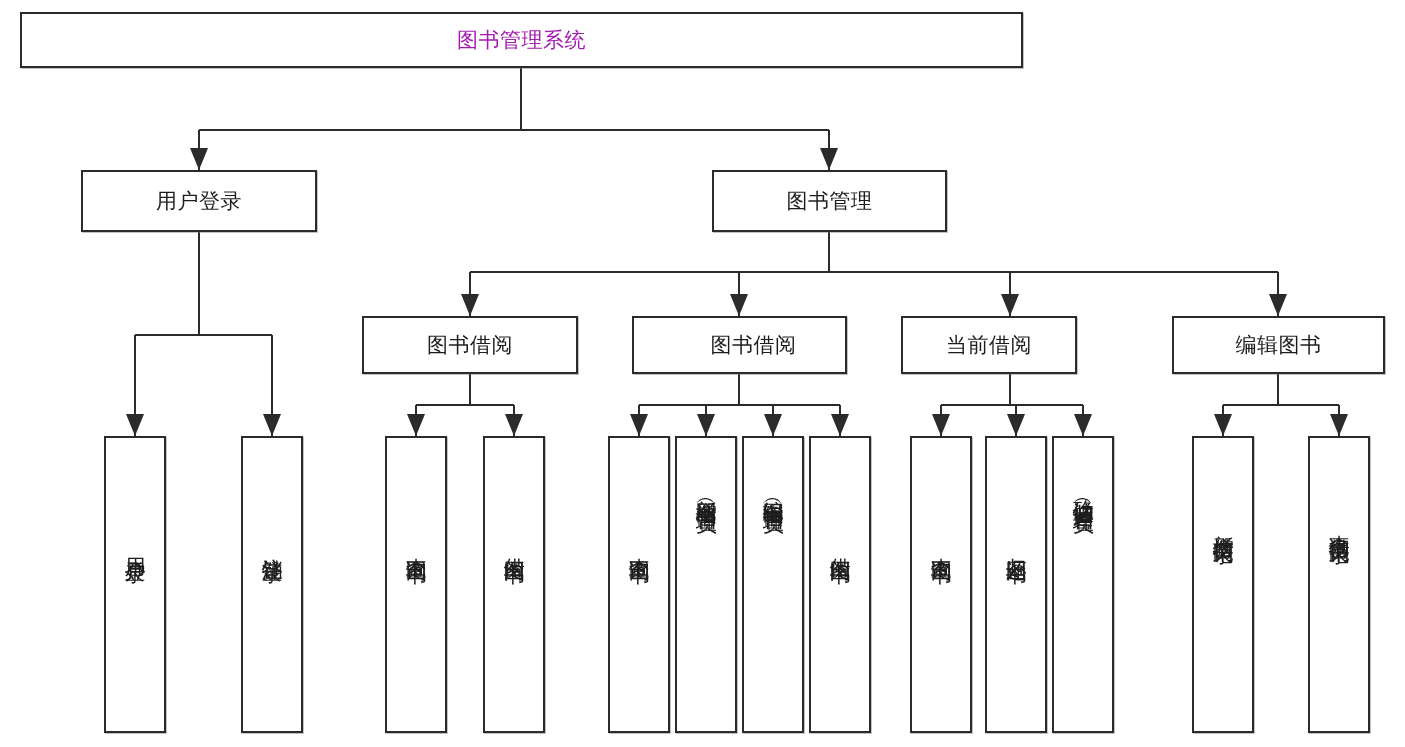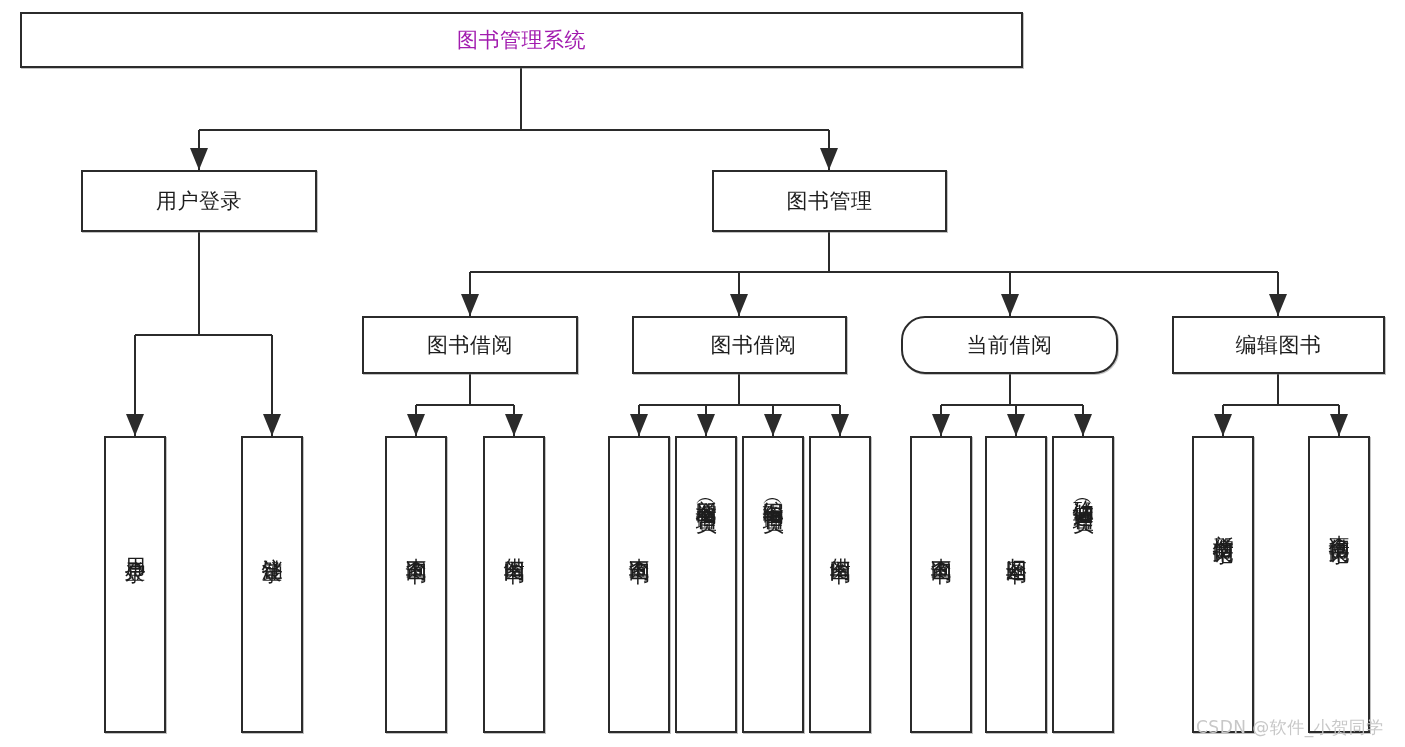--- a/index.html
+++ b/index.html
@@ -125,21 +125,21 @@
       </div>
       <div class="node-box" style="left: 712px; top: 170px; width: 235px; height: 62px; border-color: rgb(43, 43, 43); background: rgb(255, 255, 255);">
         <span class="node-label" style="color: rgb(29, 29, 29);">图书管理</span>
       </div>
       <div class="node-box" style="left: 362px; top: 316px; width: 216px; height: 58px; border-color: rgb(43, 43, 43); background: rgb(255, 255, 255);">
         <span class="node-label" style="color: rgb(29, 29, 29);">图书借阅</span>
       </div>
       <div class="node-box" style="left: 632px; top: 316px; width: 215px; height: 58px; border-color: rgb(43, 43, 43); background: rgb(255, 255, 255); padding-left: 28px;">
         <span class="node-label" style="color: rgb(29, 29, 29);">图书借阅</span>
       </div>
-      <div class="node-box" style="left: 901px; top: 316px; width: 217px; height: 58px; border-color: rgb(43, 43, 43); background: rgb(255, 255, 255); border-radius: 24px;">
+      <div class="node-box" style="left: 901px; top: 316px; width: 176px; height: 58px; border-color: rgb(43, 43, 43); background: rgb(255, 255, 255);">
         <span class="node-label" style="color: rgb(29, 29, 29);">当前借阅</span>
       </div>
       <div class="node-box" style="left: 1172px; top: 316px; width: 213px; height: 58px; border-color: rgb(43, 43, 43); background: rgb(255, 255, 255);">
         <span class="node-label" style="color: rgb(29, 29, 29);">编辑图书</span>
       </div>
       <div class="node-box vertical" style="left: 104px; top: 436px; width: 62px; height: 297px; border-color: rgb(43, 43, 43); background: rgb(255, 255, 255);">
         <span class="node-label" style="color: rgb(29, 29, 29); margin-top: 102.5px; max-height: 289px;">用户登录</span>
       </div>
       <div class="node-box vertical" style="left: 241px; top: 436px; width: 62px; height: 297px; border-color: rgb(43, 43, 43); background: rgb(255, 255, 255);">
         <span class="node-label" style="color: rgb(29, 29, 29); margin-top: 102.5px; max-height: 289px;">注销登录</span>
@@ -171,14 +171,13 @@
       <div class="node-box vertical" style="left: 1052px; top: 436px; width: 62px; height: 297px; border-color: rgb(43, 43, 43); background: rgb(255, 255, 255);">
         <span class="node-label" style="color: rgb(29, 29, 29); margin-top: 45px; max-height: 289px;">确认归还（管理员）</span>
       </div>
       <div class="node-box vertical" style="left: 1192px; top: 436px; width: 62px; height: 297px; border-color: rgb(43, 43, 43); background: rgb(255, 255, 255);">
         <span class="node-label" style="color: rgb(29, 29, 29); margin-top: 79.5px; max-height: 289px;">新增借阅记录</span>
       </div>
       <div class="node-box vertical" style="left: 1308px; top: 436px; width: 62px; height: 297px; border-color: rgb(43, 43, 43); background: rgb(255, 255, 255);">
         <span class="node-label" style="color: rgb(29, 29, 29); margin-top: 79.5px; max-height: 289px;">查询借阅记录</span>
       </div>
     </div>
-  <div class="watermark" style="left: 1196px; top: 716px; color: rgb(200, 200, 200);">CSDN @软件_小贺同学</div>
 </div>
 
 </body></html>

